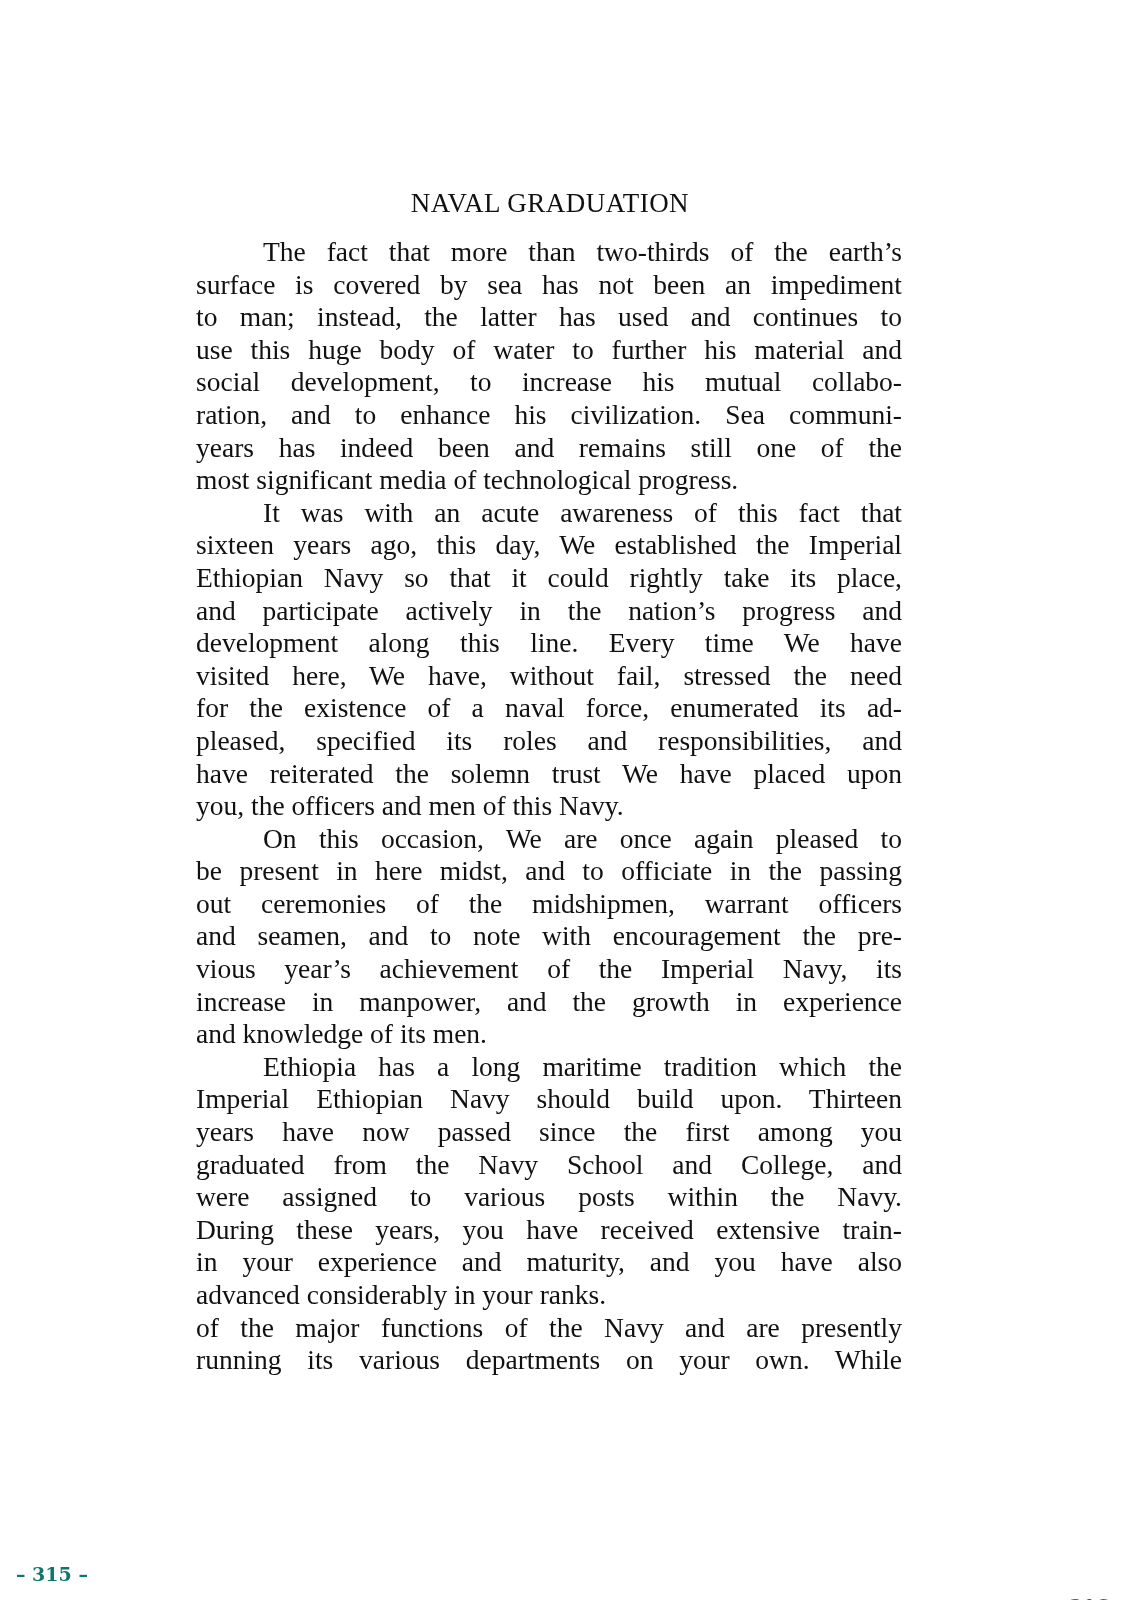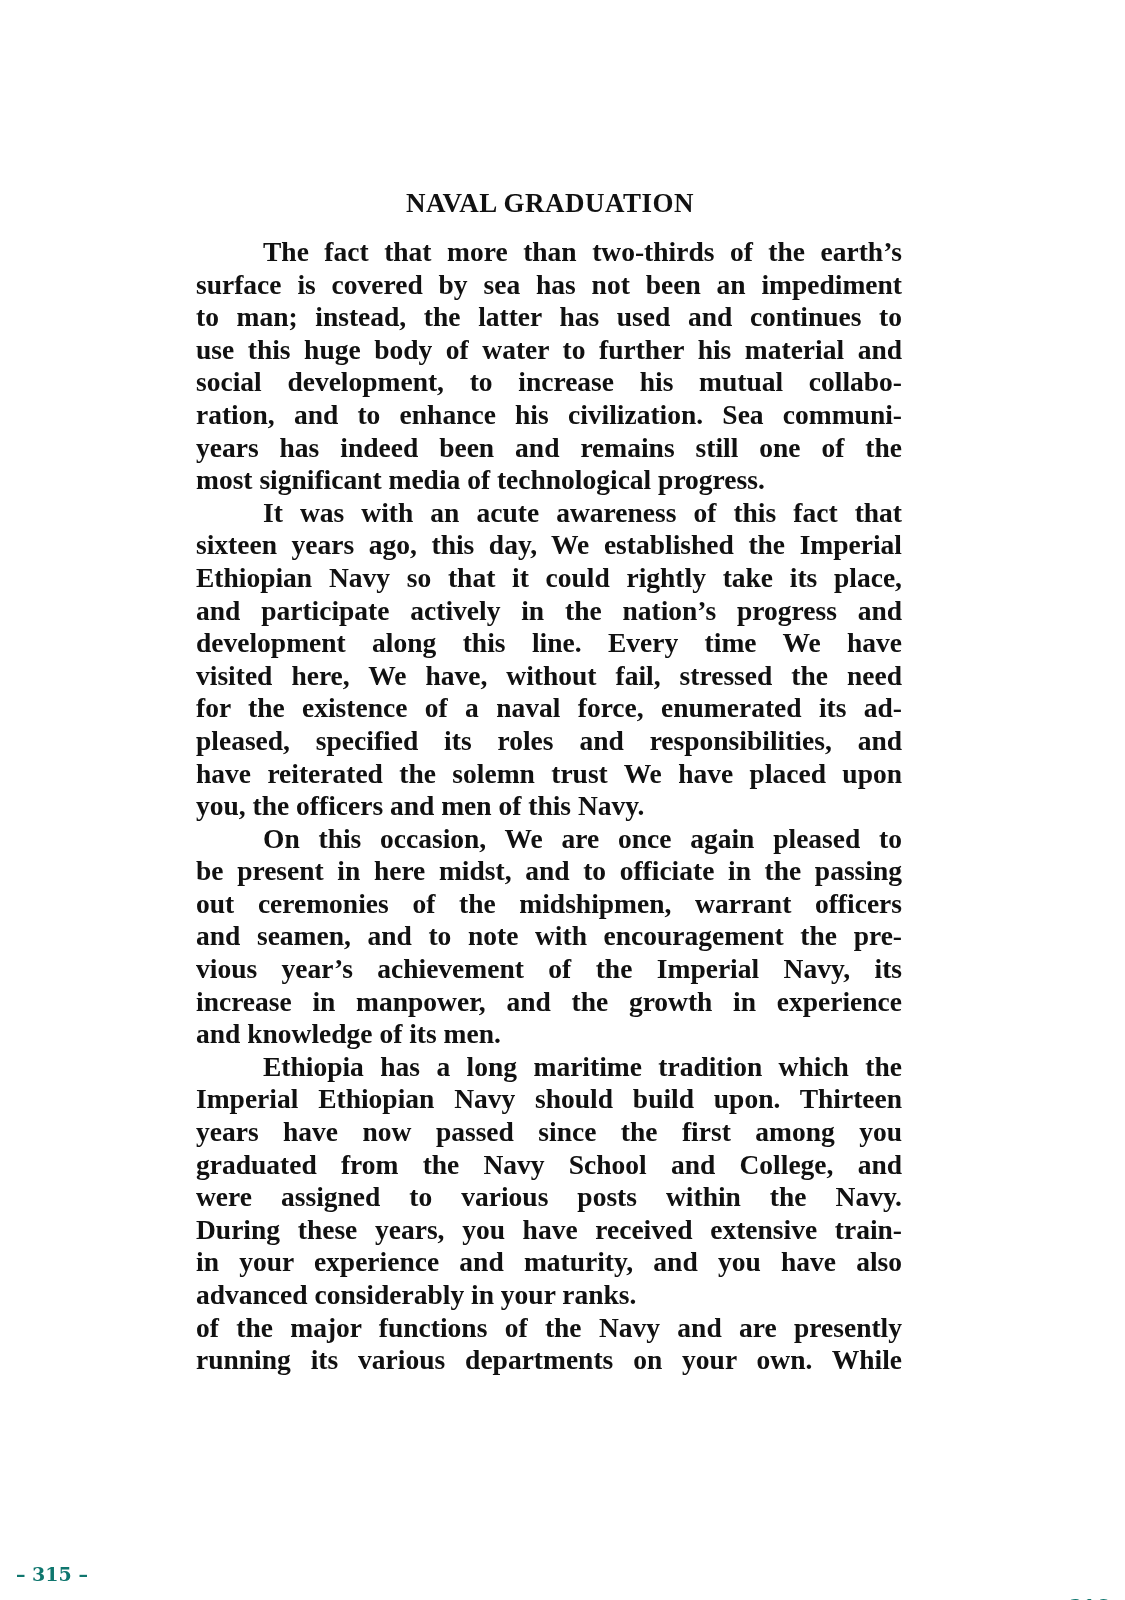--- a/index.html
+++ b/index.html
@@ -15,38 +15,37 @@
       font-family: "Liberation Serif", "DejaVu Serif", serif;
       color: #111111;
     }
     .title {
       position: absolute;
       top: 170px;
       left: 0;
       width: 1100px;
       text-align: center;
       font-size: 27px;
-      font-weight: bold;
+      font-weight: normal;
       letter-spacing: 0.5px;
     }
     .body-text {
       position: absolute;
       top: 236px;
       left: 196px;
       width: 706px;
       font-size: 27.5px;
       line-height: 32.6px;
     }
     .line {
       display: block;
       text-align: justify;
       text-align-last: justify;
       white-space: nowrap;
       height: 32.6px;
-      font-weight: bold;
     }
     .line.last {
       text-align-last: left;
     }
     .line.indent {
       padding-left: 67px;
     }
     .line-inner {
       display: block;
       white-space: normal;

